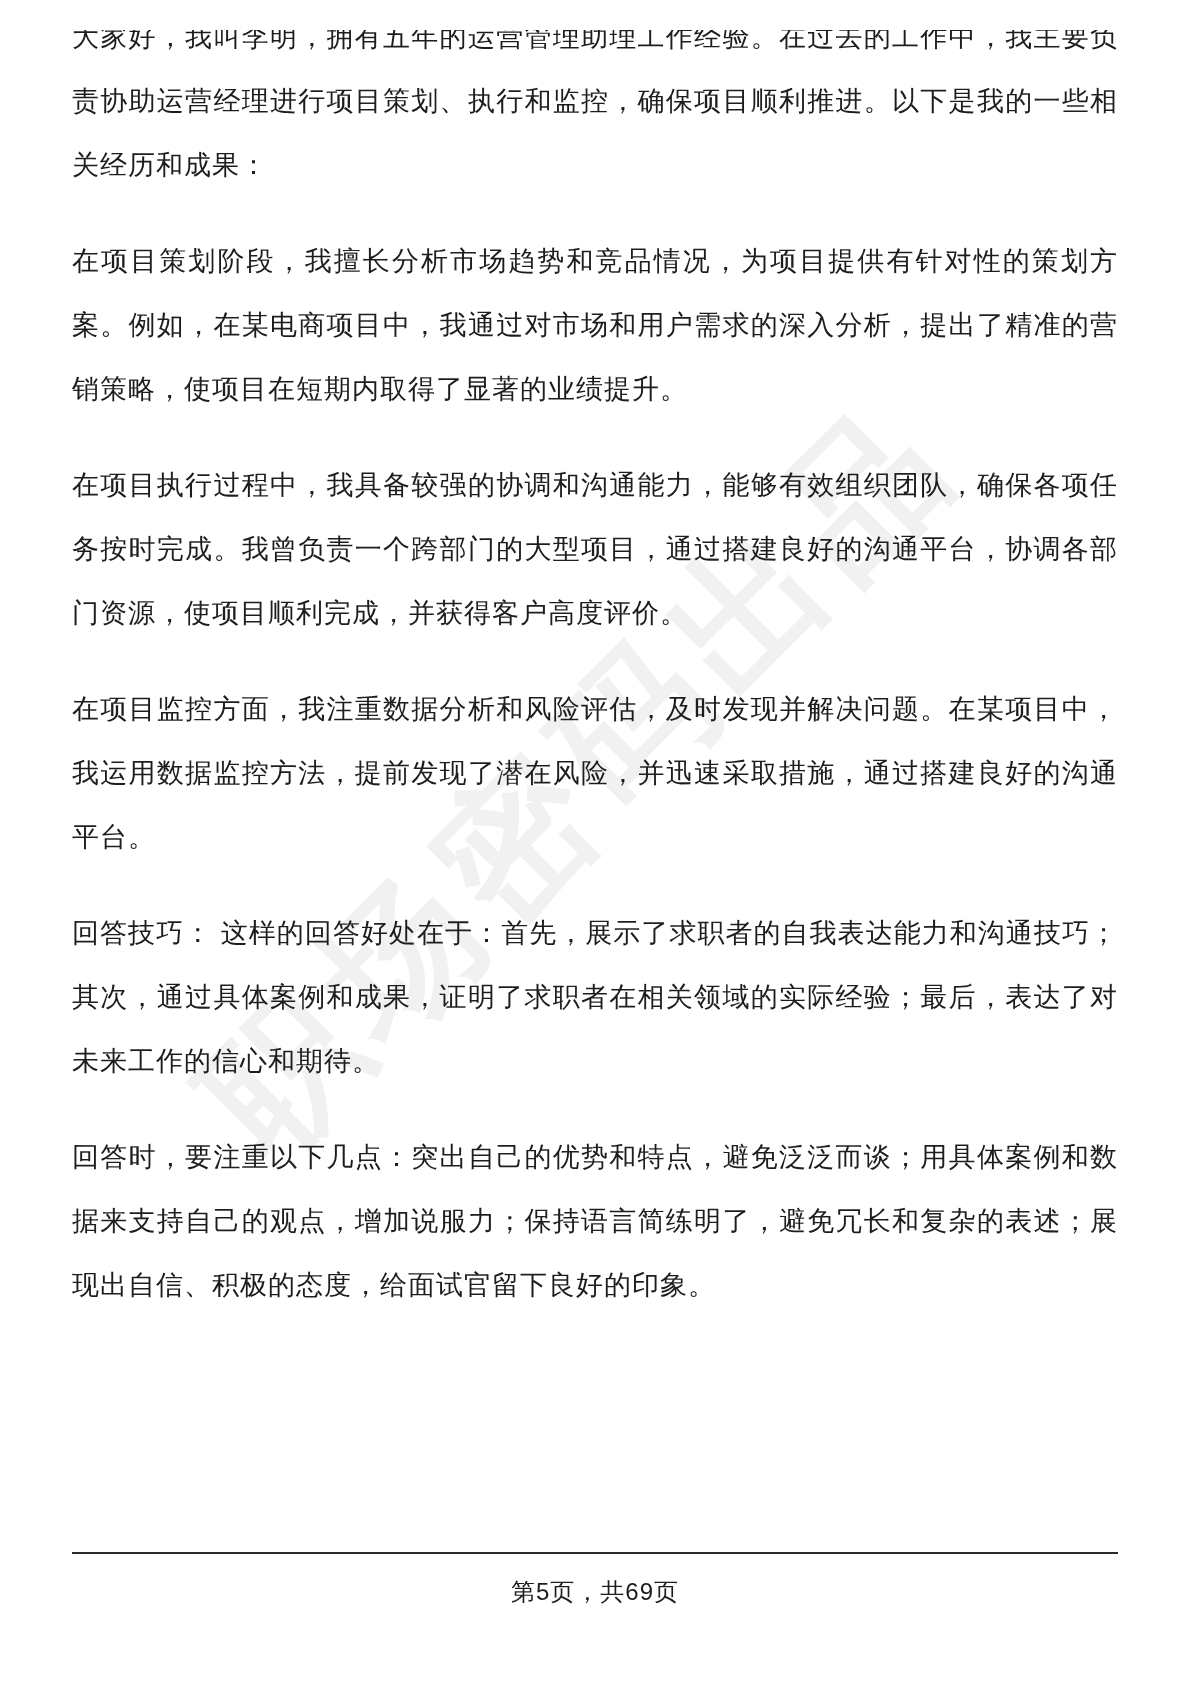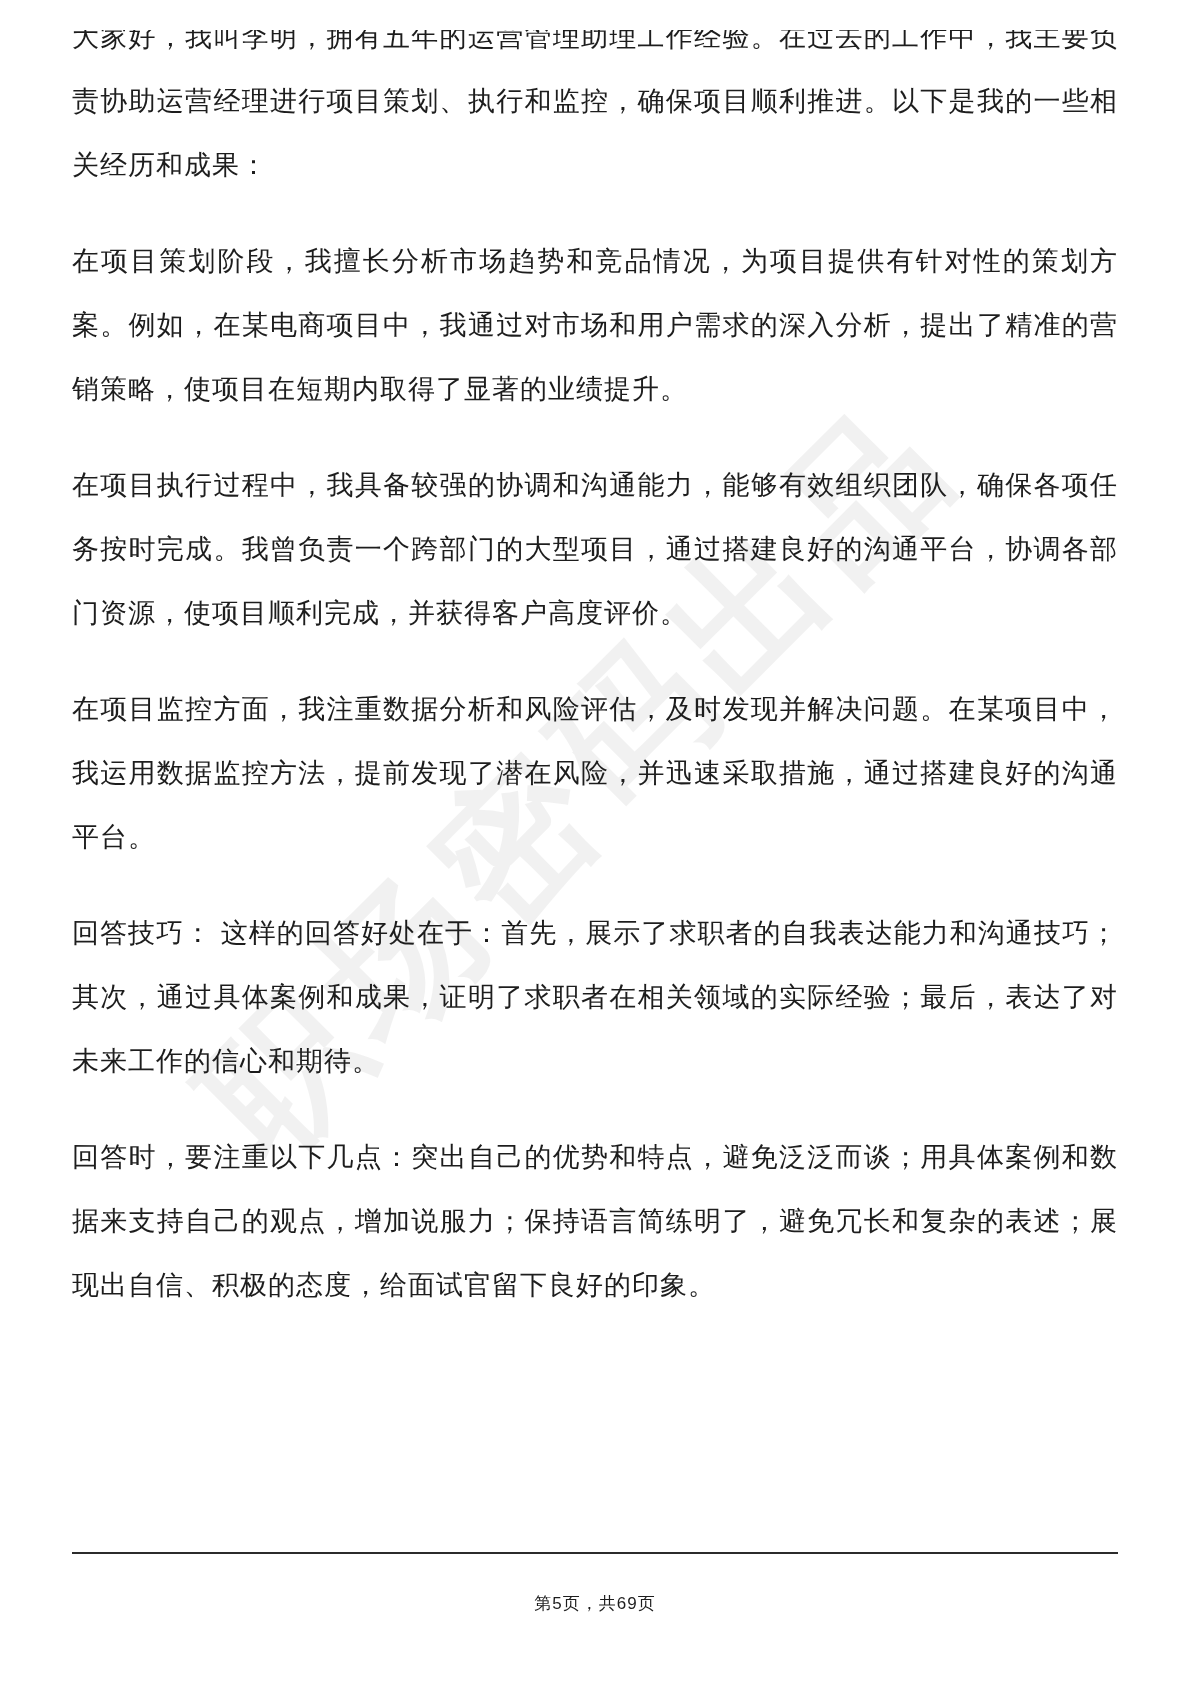--- a/index.html
+++ b/index.html
@@ -66,23 +66,23 @@
     z-index: 1;
   }
 
   .footer-rule {
     border-top: 2px solid #2b2b2b;
     width: 100%;
     height: 0;
   }
 
   .footer-text {
-    margin-top: 38px;
+    margin-top: 22px;
     text-align: center;
-    font-size: 17px;
+    font-size: 24px;
     color: #1d1d1d;
     letter-spacing: 1px;
   }
 </style>
 </head>
 <body>
 
 <div class="page">
 
   <div class="watermark">职场密码出品</div>

